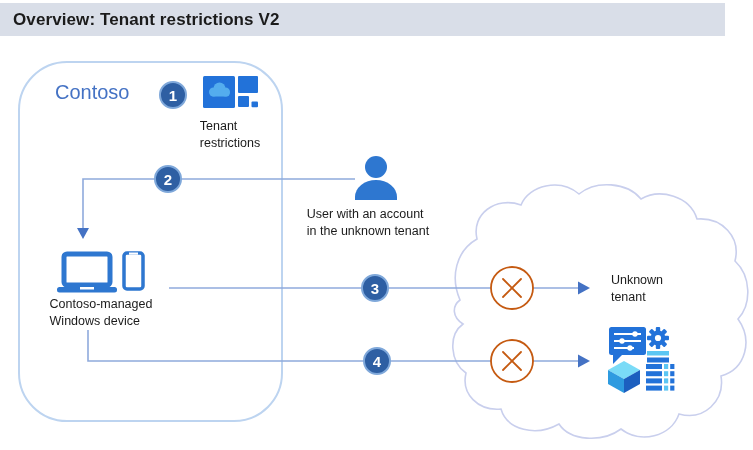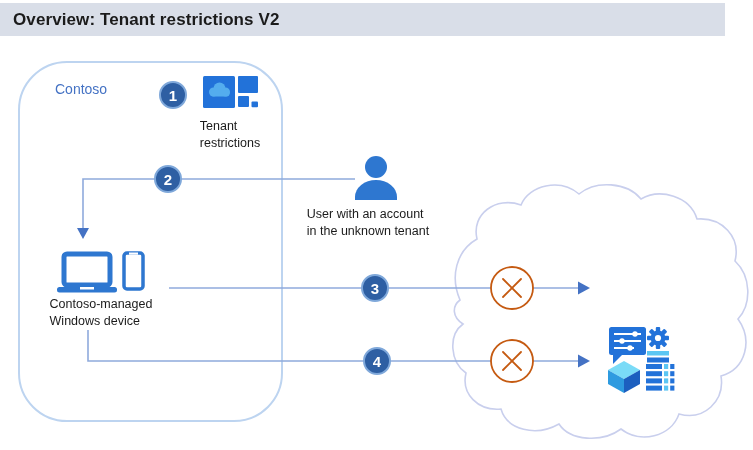--- a/index.html
+++ b/index.html
@@ -25,21 +25,21 @@
   .iconblue { fill:var(--icon-blue); }
   .iconcyan { fill:var(--icon-cyan); }
   .iconcloud { fill:var(--icon-cloud); }
   .devstroke { fill:none; stroke:var(--device-blue); }
   .devfill   { fill:var(--device-blue); }
   .label {
     position:absolute; font-size:12.5px; line-height:1.35; color:var(--text-color);
     white-space:pre-line; transform:translateX(-50%);
   }
   .contoso {
-    position:absolute; left:55px; top:81px; font-size:14px;
+    position:absolute; left:55px; top:81px; font-size:20px;
     color:var(--contoso-blue); white-space:nowrap;text-align:right;
   }
   .step {
     position:absolute; width:28px; height:28px; border-radius:50%;
     background:var(--step-fill); border:2px solid var(--step-ring);
     box-sizing:border-box; color:#fff; font-size:15px; font-weight:700;
     display:flex; align-items:center; justify-content:center; line-height:1;
   }
 </style>
 </head>
@@ -184,13 +184,15 @@
   <div class="step" style="left:361px; top:274px;">3</div>
   <div class="step" style="left:363px; top:347px;">4</div>
 
   <div class="contoso">Contoso</div>
   <div class="label" style="left:230px; top:118px;">Tenant
 restrictions</div>
   <div class="label" style="left:101px; top:296px;">Contoso-managed
 Windows device</div>
   <div class="label" style="left:368px; top:206px;">User with an account
 in the unknown tenant</div>
+  <div class="label" style="left:637px; top:272px;">Unknown
+tenant</div>
 </div>
 
 </body></html>

